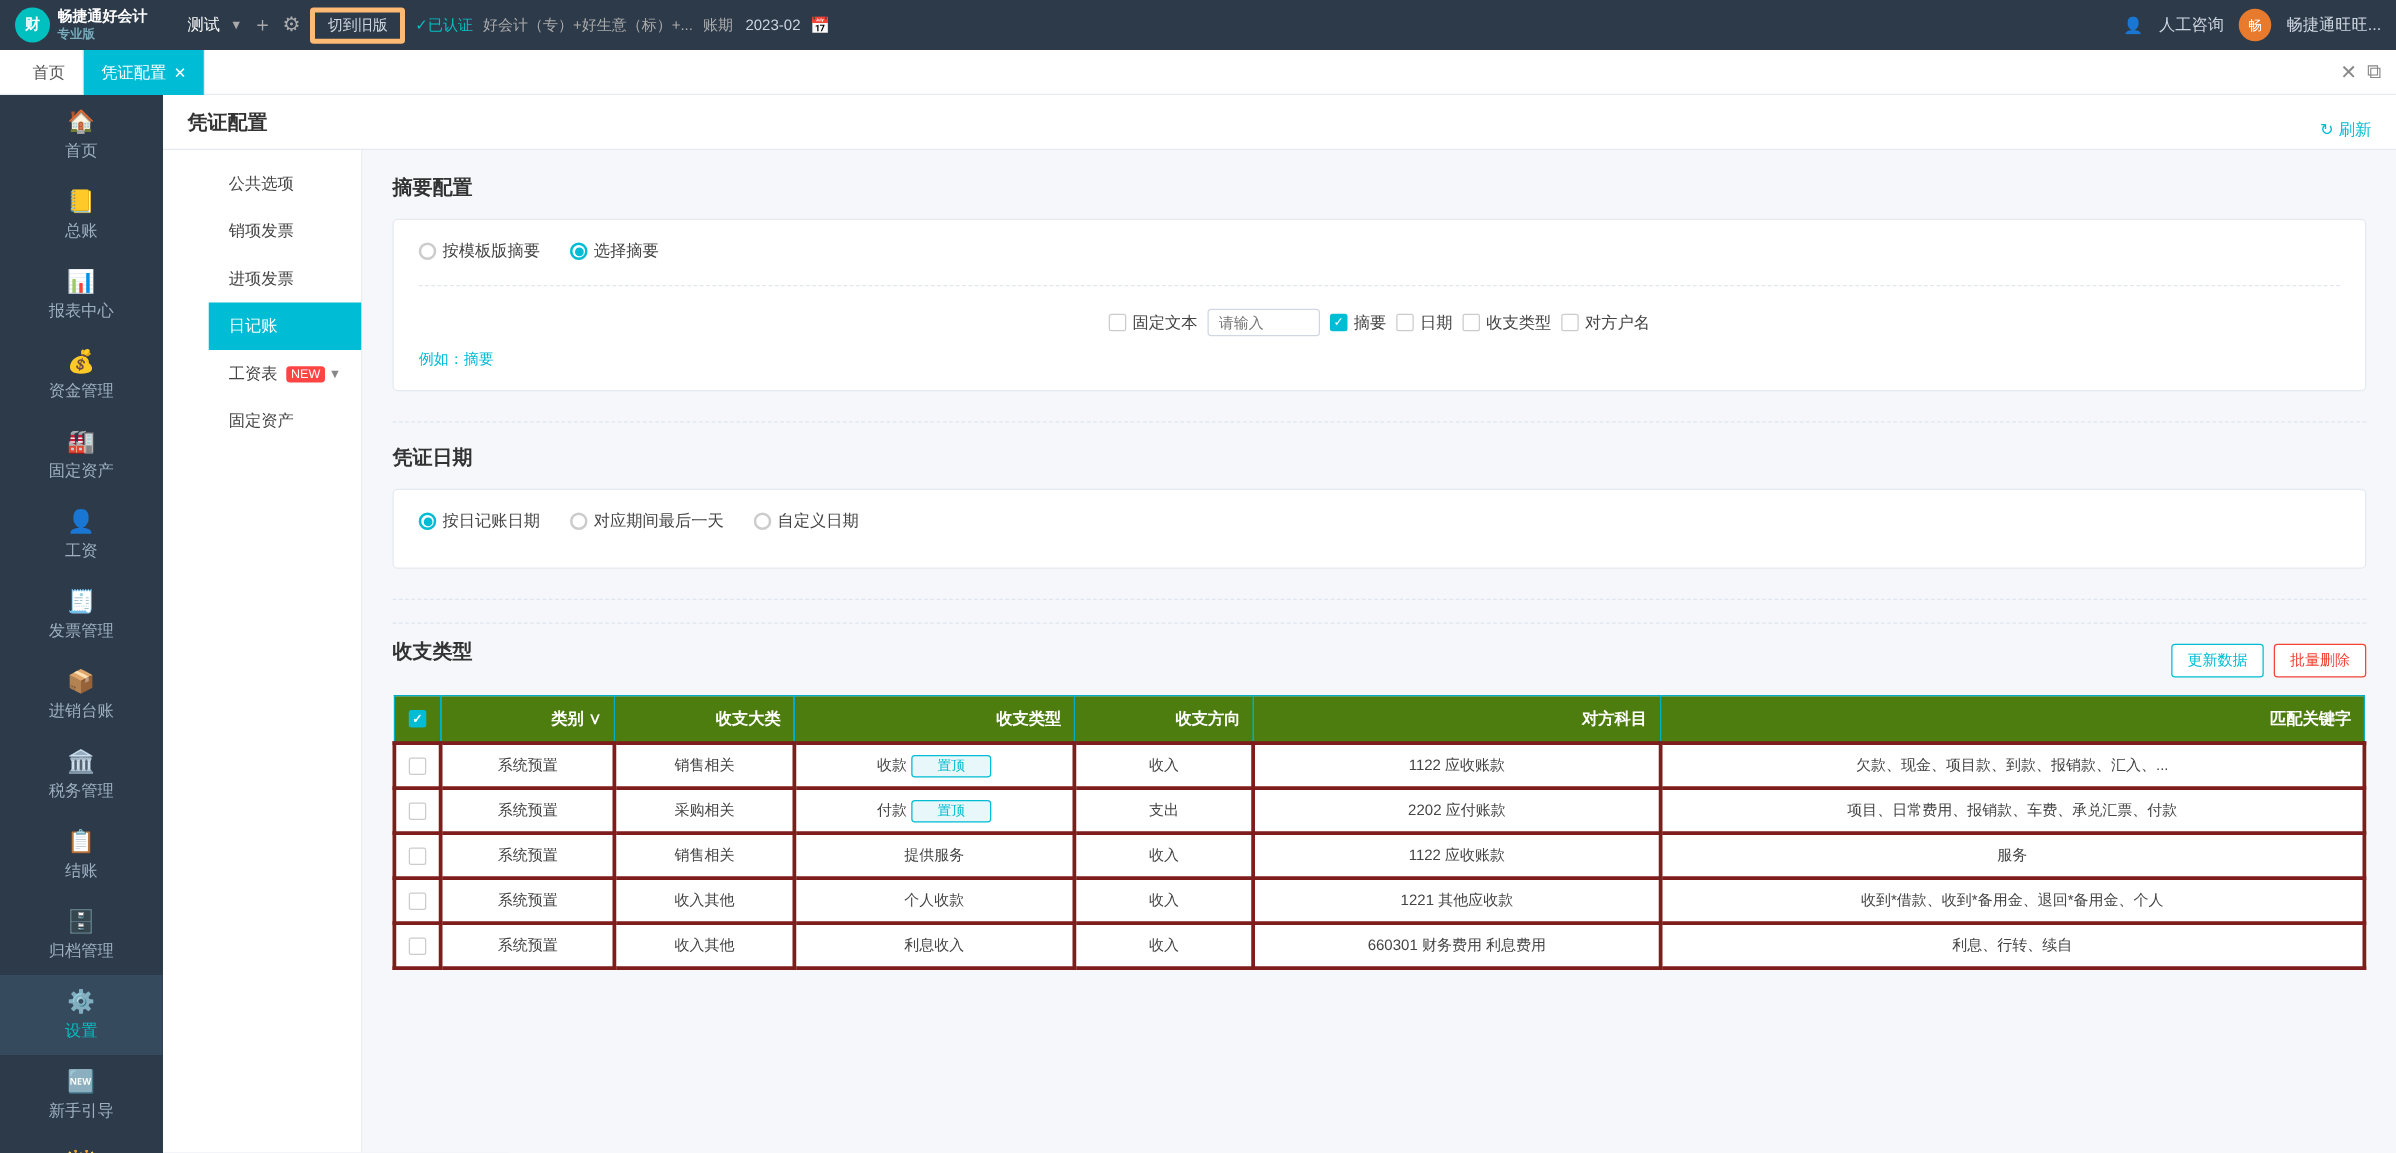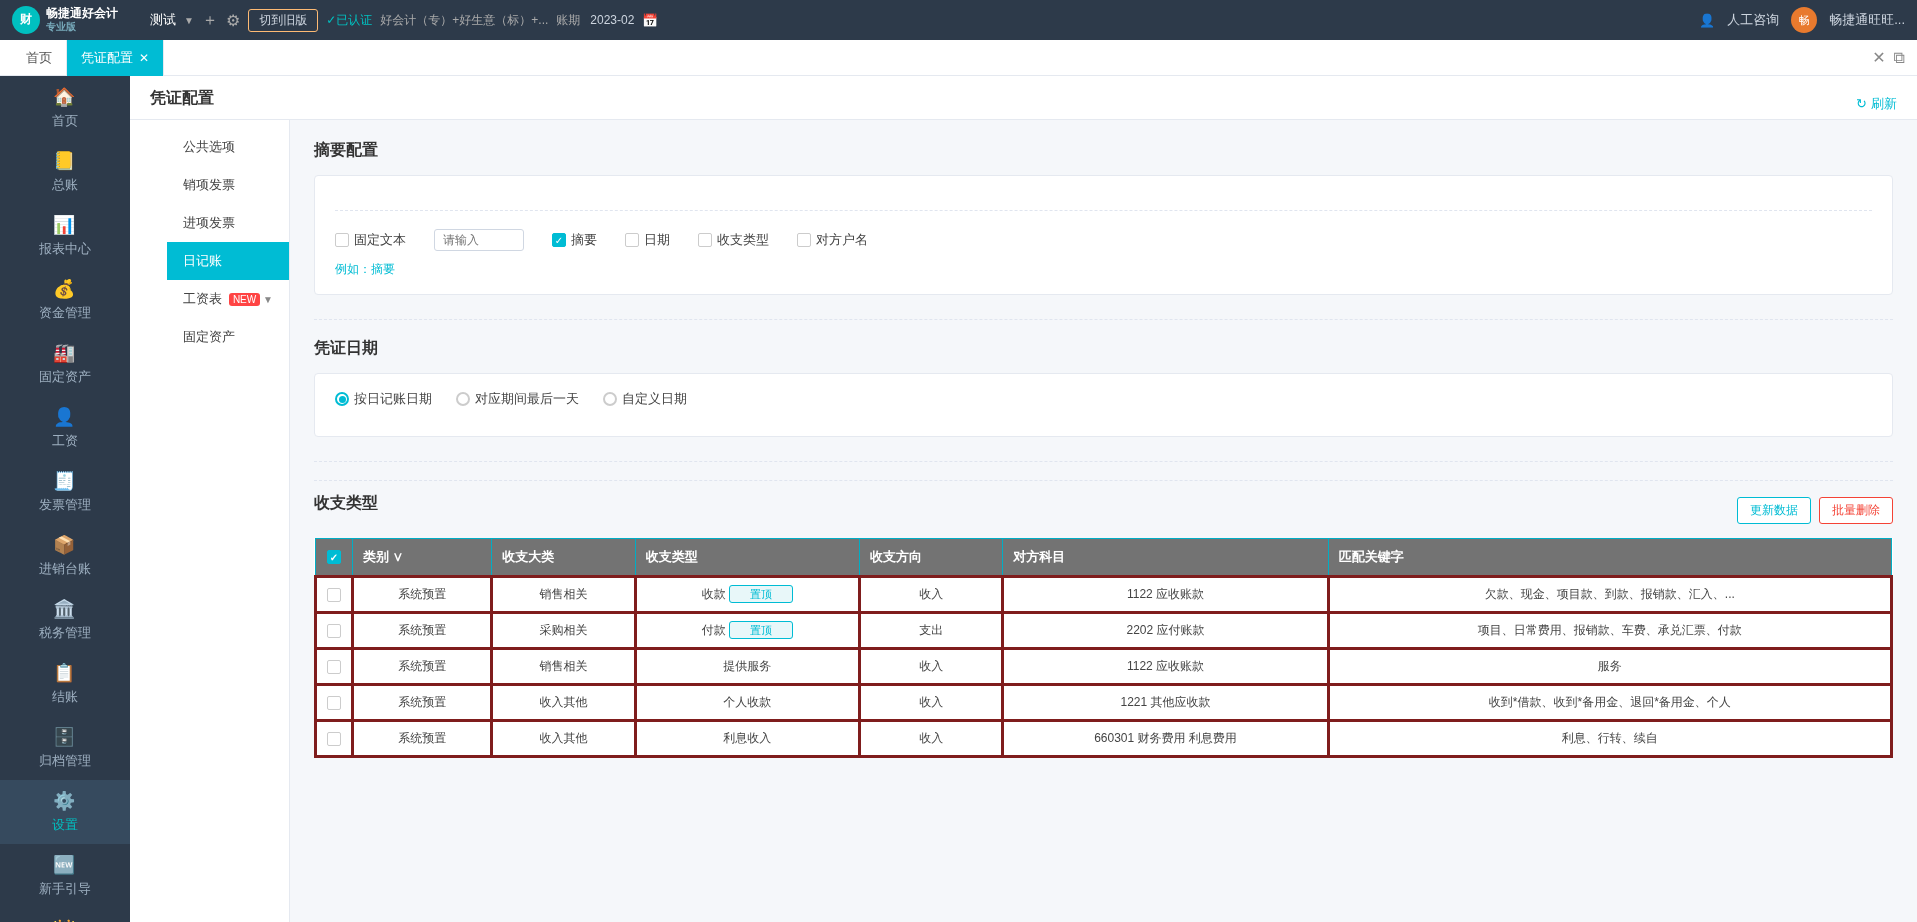--- a/index.html
+++ b/index.html
@@ -36,21 +36,21 @@
     .top-bar .top-center {
       flex: 1;
       display: flex;
       align-items: center;
       gap: 8px;
       padding-left: 8px;
     }
     .top-bar .env-arrow { color: #aaa; font-size: 10px; }
     .top-bar .btn-switch {
       background: transparent;
-      border: 1px solid #fdba74;
+      border: 4px solid #fdba74;
       color: #cdd5df;
       padding: 2px 10px;
       border-radius: 3px;
       cursor: pointer;
       font-size: 12px;
     }
     .top-bar .tag-certified { color: #00c0c0; font-size: 12px; }
     .top-bar .tag-info { color: #aaa; font-size: 12px; }
     .top-bar .period { color: #aaa; font-size: 12px; }
     .top-bar .right-area {
@@ -246,23 +246,24 @@
       content: '';
       width: 7px; height: 7px;
       background: #00bcd4;
       border-radius: 50%;
     }
 
     
     .checkbox-group {
       display: flex;
       align-items: center;
-      gap: 28px;
+      gap: 8px;
       flex-wrap: wrap;
       margin-bottom: 10px;
+      justify-content: center;
     }
     .checkbox-item {
       display: flex;
       align-items: center;
       gap: 5px;
       cursor: pointer;
       font-size: 13px;
       color: #444;
     }
     .checkbox-box {
@@ -328,24 +329,24 @@
       font-size: 12px;
     }
 
     
     .data-table {
       width: 100%;
       border-collapse: collapse;
       background: #fff;
     }
     .data-table th {
-      background: #737373;
+      background: #4d7c0f;
       color: #fff;
       padding: 9px 10px;
-      text-align: left;
+      text-align: right;
       font-size: 13px;
       border: 1px solid #00aec5;
     }
     .data-table td {
       padding: 8px 10px;
       border: 3px solid #7f1d1d;
       text-align: center;
       color: #444;
       font-size: 12px;
       margin-top: 44px;
@@ -508,20 +509,30 @@
         <div class="left-nav-item">
           <span>固定资产</span>
         </div>
       </div>
 
       <div class="config-area">
 
         <div class="section">
           <div class="section-title">摘要配置</div>
           <div class="section-content">
+            <div class="radio-group">
+              <label class="radio-item">
+                <div class="radio-circle"></div>
+                <span>按模板版摘要</span>
+              </label>
+              <label class="radio-item">
+                <div class="radio-circle checked"></div>
+                <span>选择摘要</span>
+              </label>
+            </div>
             <hr class="divider">
             <div class="checkbox-group">
               <label class="checkbox-item">
                 <div class="checkbox-box"></div>
                 <span>固定文本</span>
               </label>
               <input type="text" class="text-input-small" placeholder="请输入" style="">
               <label class="checkbox-item">
                 <div class="checkbox-box checked"></div>
                 <span>摘要</span>

